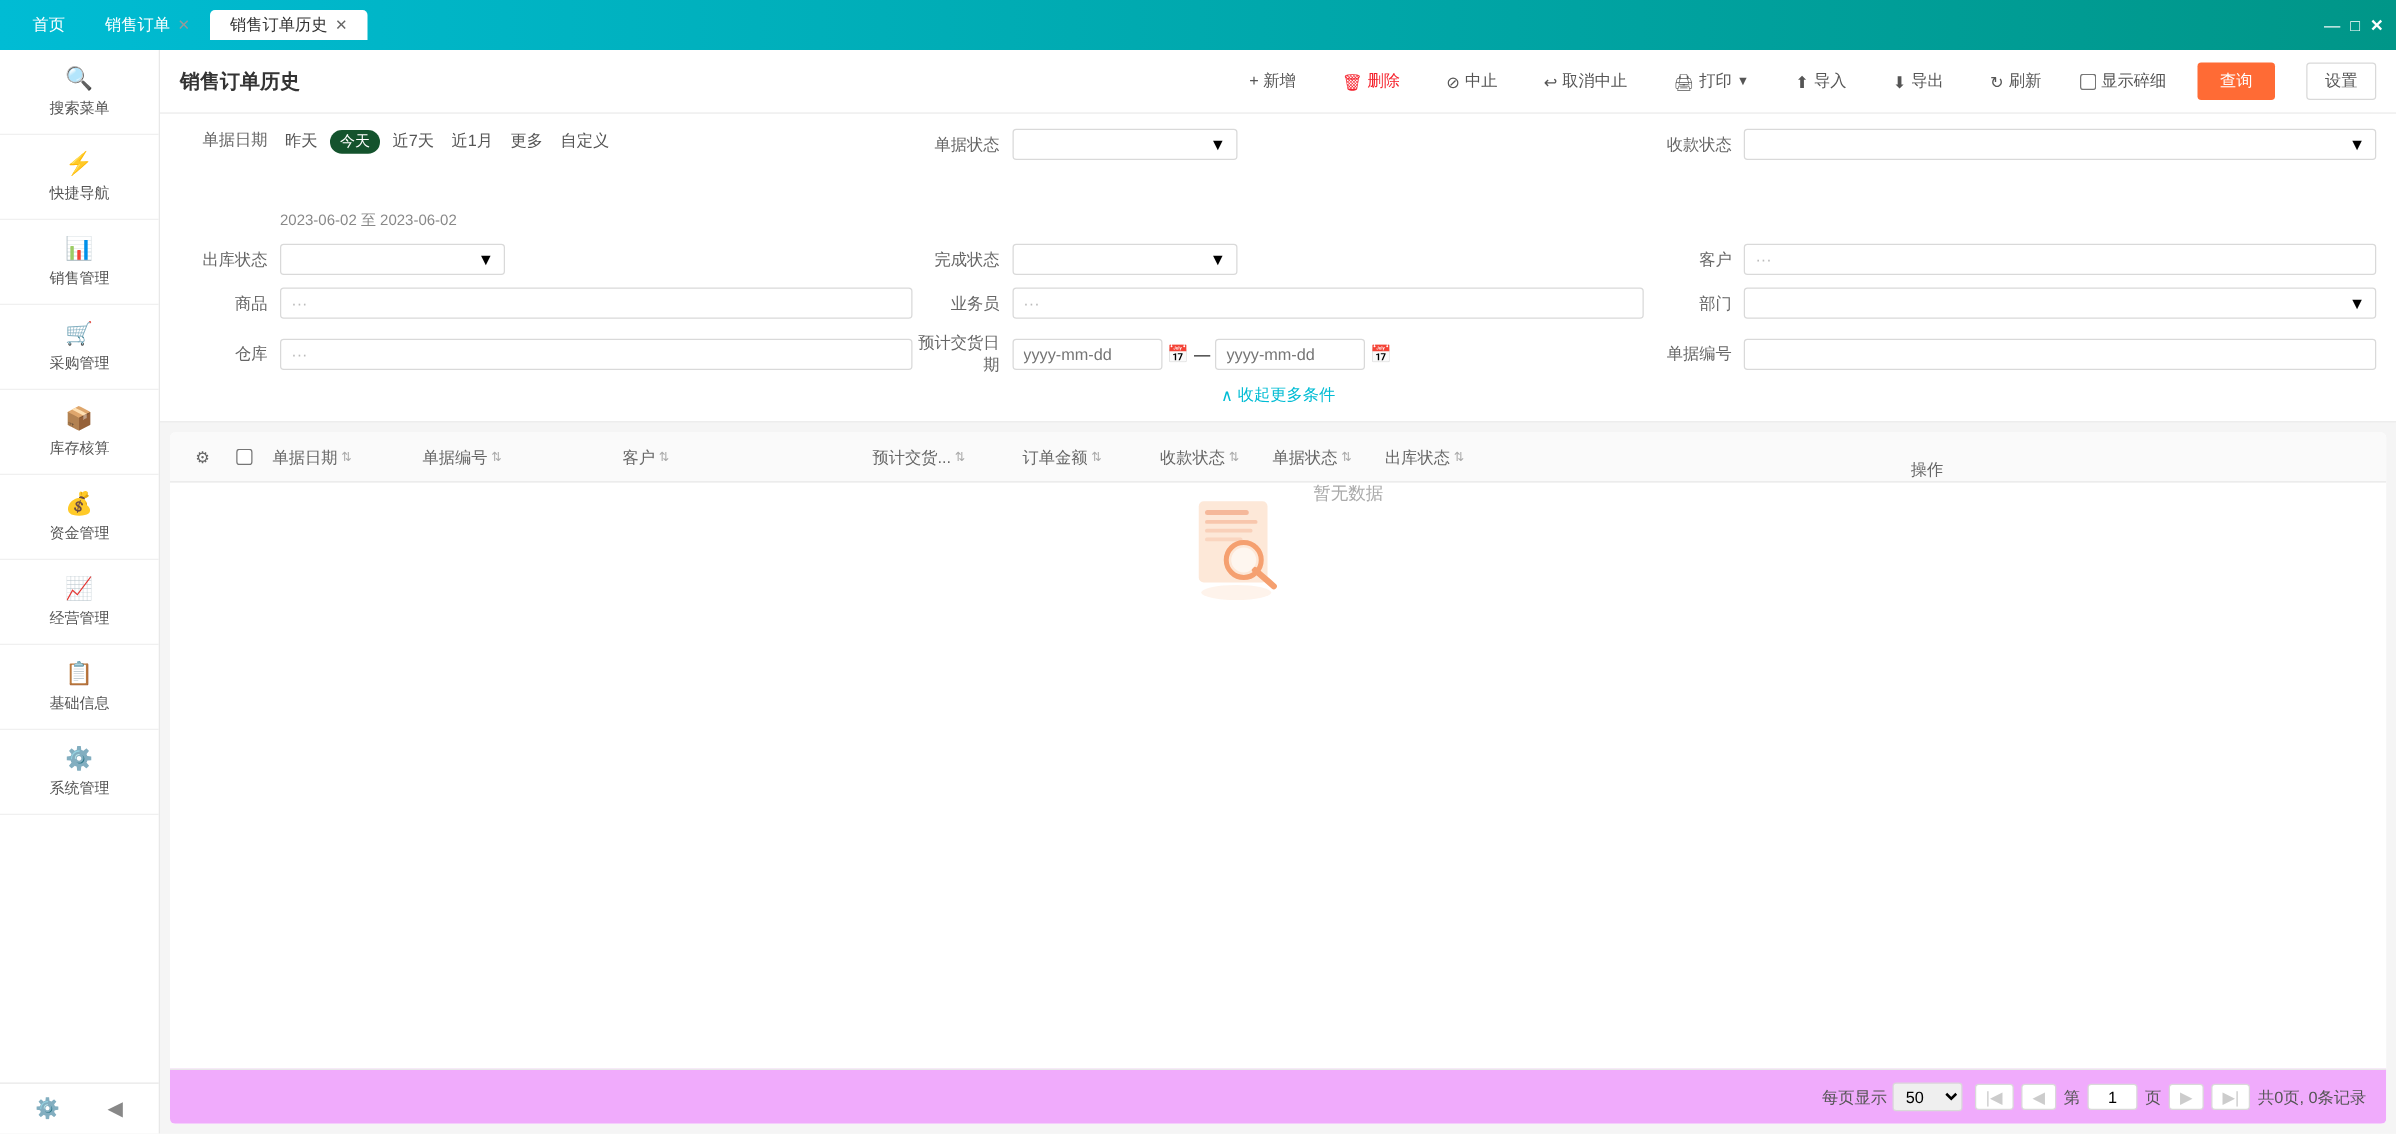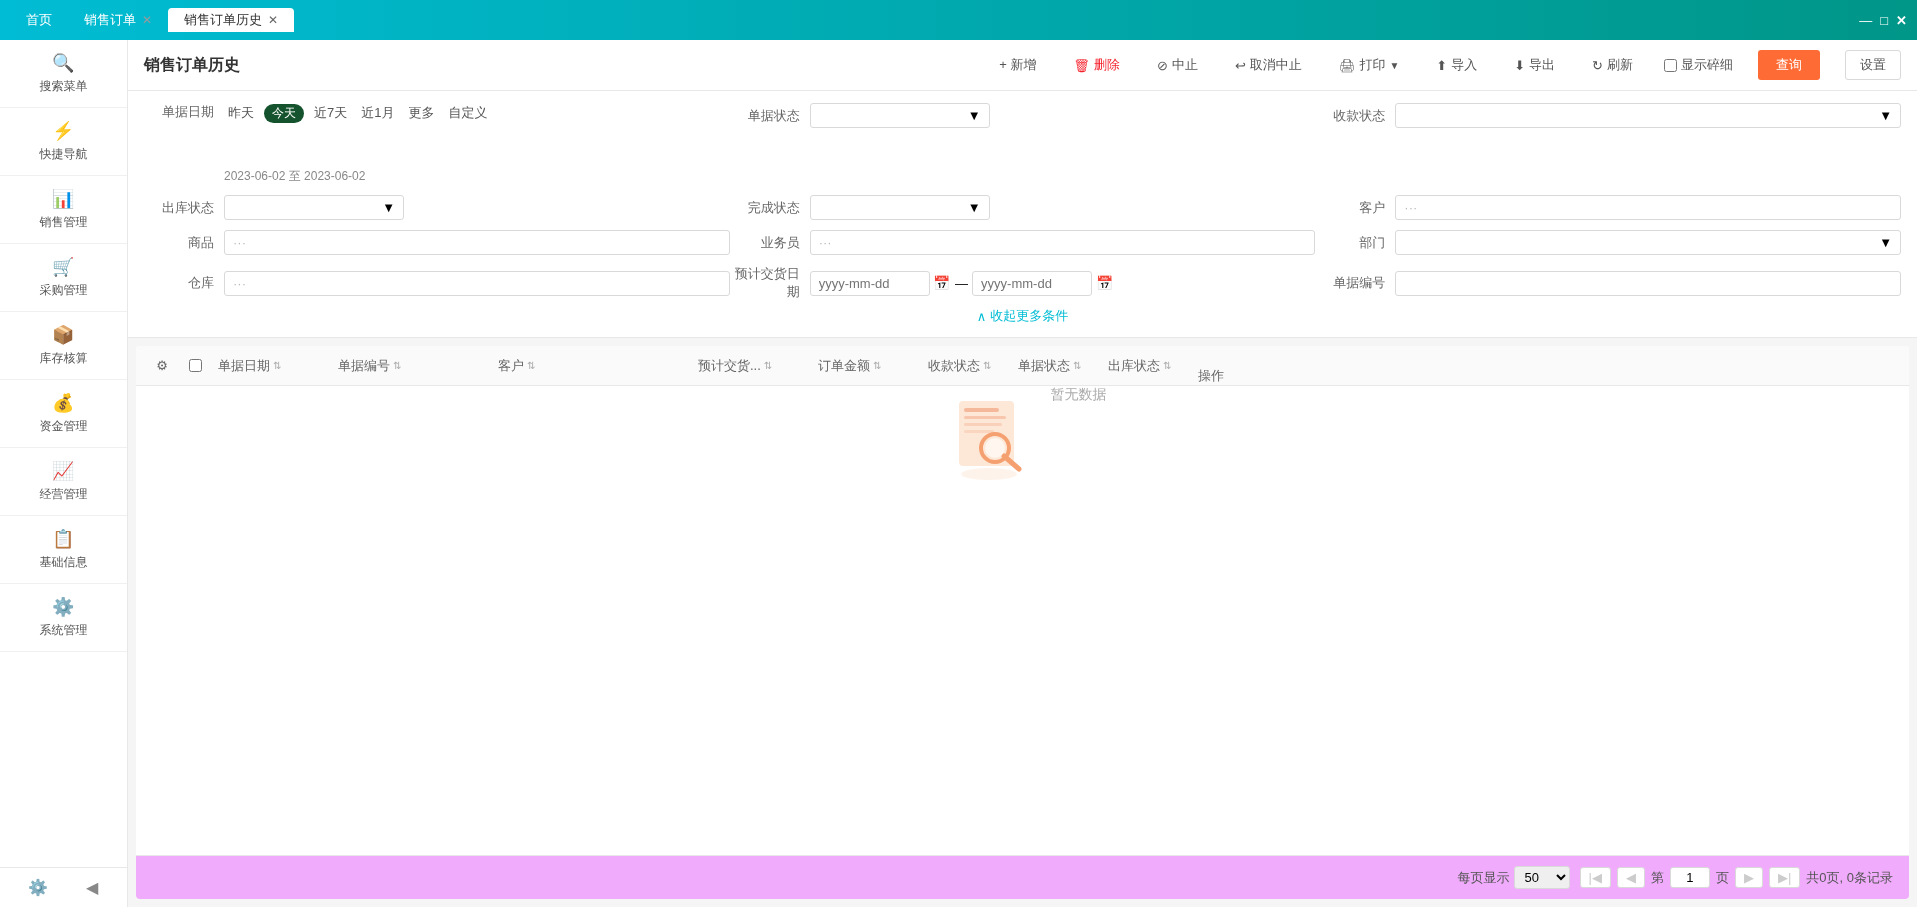--- a/index.html
+++ b/index.html
@@ -252,21 +252,21 @@
     .th-settings { width: 36px; justify-content: center; }
     .th-checkbox { width: 30px; justify-content: center; }
     .th-date { width: 120px; }
     .th-num { width: 160px; }
     .th-customer { width: 200px; }
     .th-delivery { width: 120px; }
     .th-amount { width: 110px; }
     .th-status { width: 90px; }
     .th-bill-status { width: 90px; }
     .th-warehouse { width: 90px; }
-    .th-ops { flex: 1; display: flex; justify-content: flex-start; padding-right: 16px; margin-top: 21px; }
+    .th-ops { flex: 1; display: flex; justify-content: center; padding-right: 16px; margin-top: 21px; }
     .sort-icon { font-size: 10px; color: #aaa; }
 
     .table-empty {
       flex: 1;
       display: flex;
       align-items: flex-start;
       justify-content: center;
       gap: 12px;
     }
     .empty-illustration {

